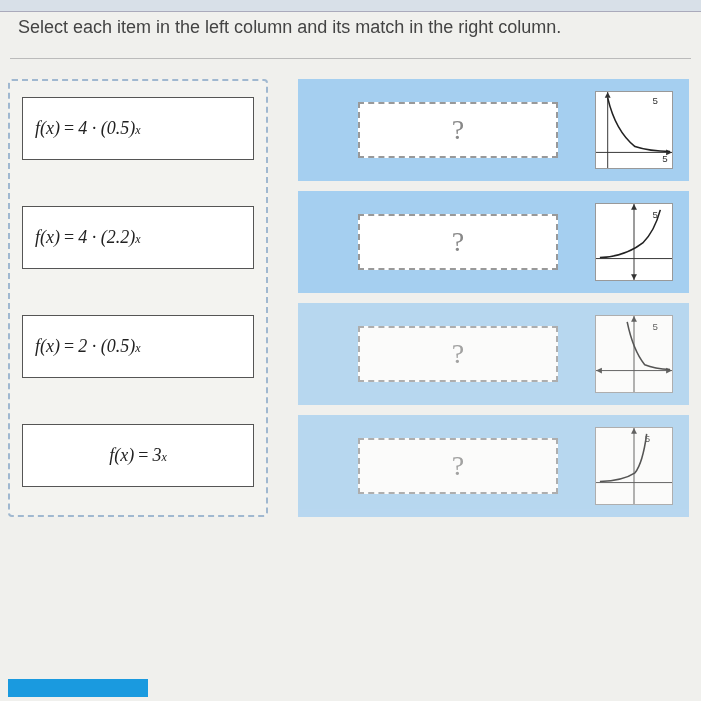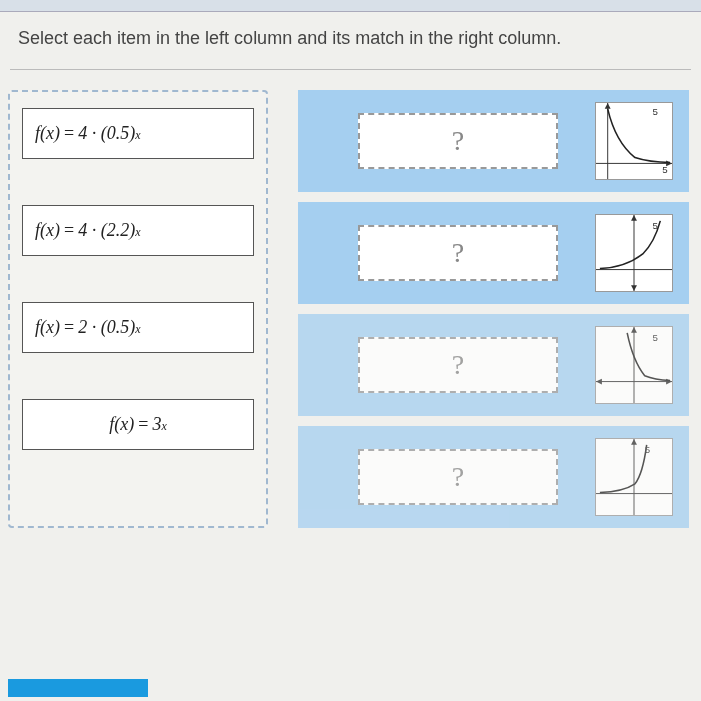--- a/index.html
+++ b/index.html
@@ -9,21 +9,21 @@
       font-family: Arial, sans-serif;
       background: #f0f0ed;
       overflow: hidden;
     }
     .top-bar {
       height: 12px;
       background: #d8e0e8;
       border-bottom: 1px solid #aab;
     }
     .instruction {
-      padding: 16px 18px 20px 18px;
+      padding: 5px 18px 20px 18px;
       font-size: 18px;
       color: #444;
       font-weight: 500;
     }
     .divider {
       height: 1px;
       background: #bbb;
       margin: 0 10px 20px 10px;
     }
     .content {
@@ -37,21 +37,21 @@
       border-radius: 4px;
       padding: 16px 12px;
       display: flex;
       flex-direction: column;
       gap: 46px;
       background: rgba(255,255,255,0.2);
     }
     .formula-box {
       border: 1px solid #555;
       background: #fff;
-      padding: 14px 12px;
+      padding: 20px 12px;
       font-size: 18px;
       color: #222;
       font-style: italic;
       font-family: Georgia, serif;
       cursor: pointer;
       display: flex;
       align-items: baseline;
     }
     .formula-box .fx { font-style: italic; }
     .formula-box .eq { margin: 0 4px; font-style: normal; }

